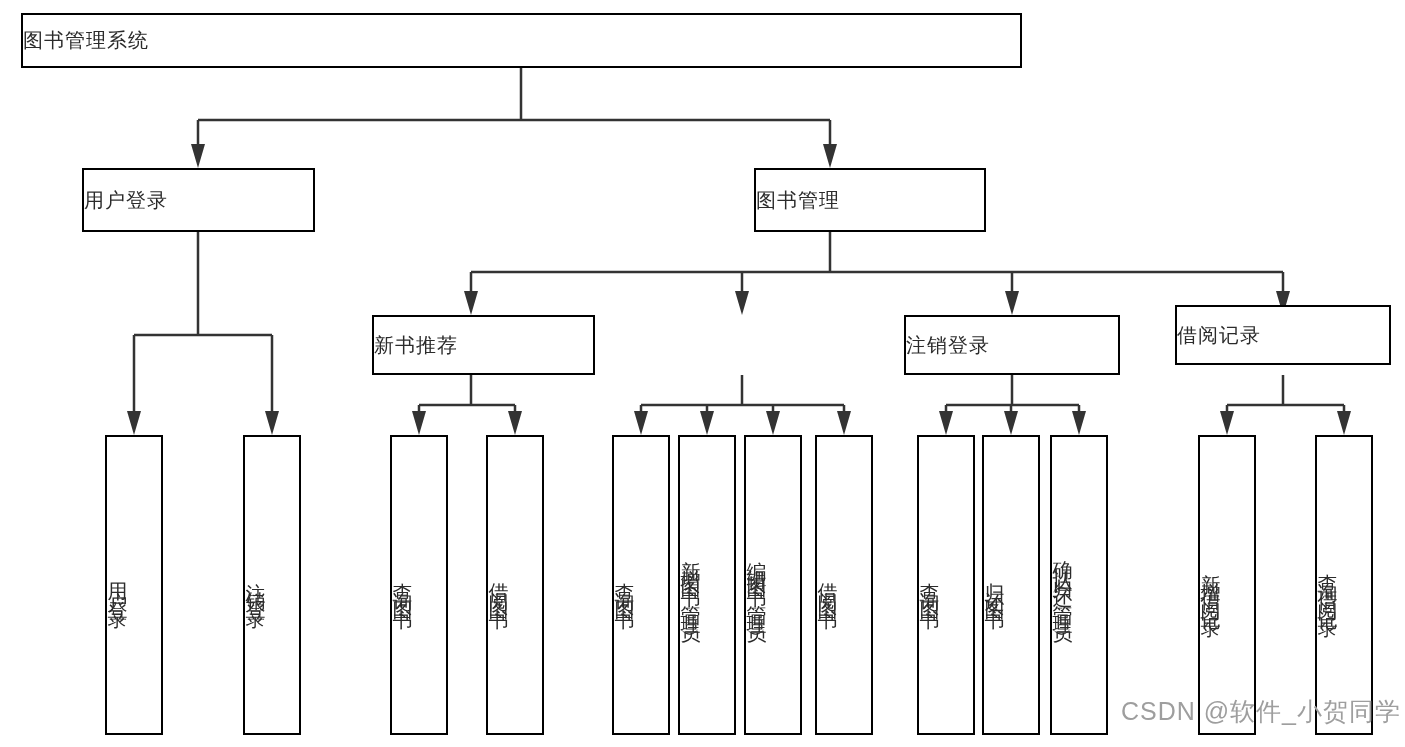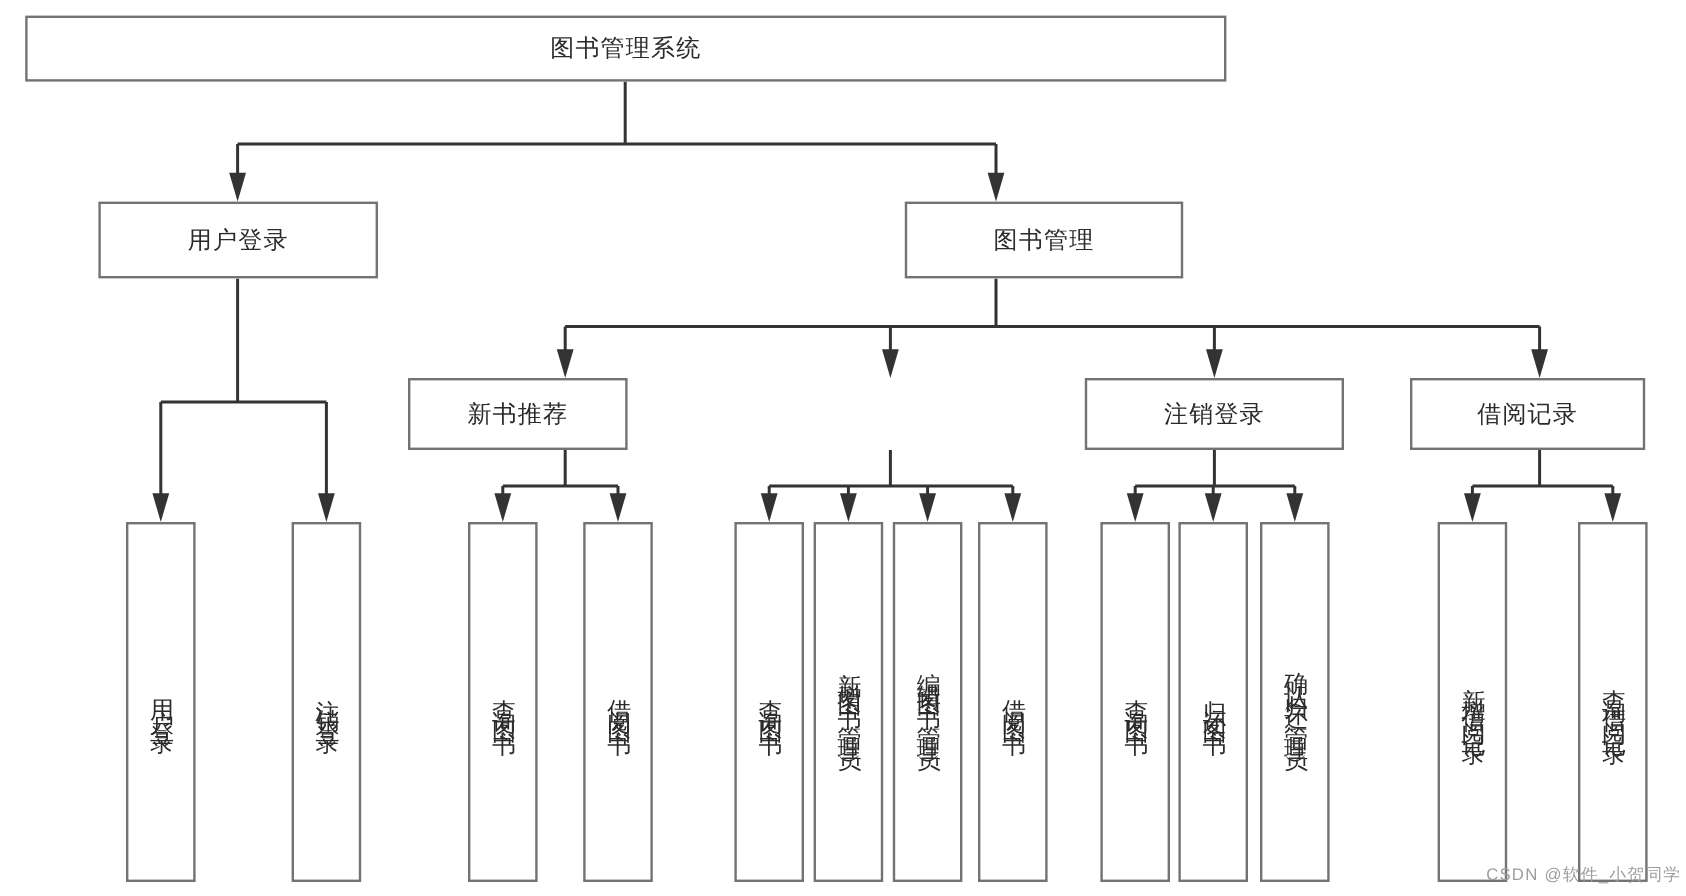--- a/index.html
+++ b/index.html
@@ -1,25 +1,25 @@
 <!DOCTYPE html>
 <html><head>
 <meta charset="utf-8">
 <style>
   html,body{margin:0;padding:0;background:#fff;}
   .stage{position:relative;width:1405px;height:747px;background:#ffffff;overflow:hidden;
          font-family:"Liberation Sans","DejaVu Sans",sans-serif;}
   .wires{position:absolute;left:0;top:0;z-index:0;}
-  .node{position:absolute;box-sizing:border-box;background:#ffffff;border:2px solid #737373;
-        display:flex;align-items:center;justify-content:center;z-index:1;color:#2b2b2b;}
+  .node{position:absolute;box-sizing:border-box;background:#ffffff;border:2px solid #000000;
+        display:flex;align-items:center;justify-content:flex-start;z-index:1;color:#2b2b2b;}
   .hlbl{font-size:20px;letter-spacing:1px;white-space:nowrap;}
   .v{top:435px;width:58px;height:300px;}
   .vlbl{writing-mode:vertical-rl;text-orientation:mixed;font-size:20px;letter-spacing:9px;
         line-height:1.05;white-space:nowrap;}
-  .watermark{position:absolute;right:4px;bottom:9px;font-size:14px;color:#9e9e9e;z-index:2;
+  .watermark{position:absolute;right:4px;bottom:19px;font-size:25px;color:#9e9e9e;z-index:2;
              letter-spacing:1px;white-space:nowrap;}
 </style>
 </head>
 <body>
 
 <div class="stage">
 
   <svg class="wires" width="1405" height="747" viewBox="0 0 1405 747">
     <g stroke="#333333" stroke-width="2.5" fill="none">
       <path d="M521 68 V120 M198 120 H830 M198 120 V146 M830 120 V146"></path>
@@ -57,27 +57,27 @@
     <span class="hlbl">图书管理系统</span>
   </div>
 
   <div class="node" style="left:82px;top:168px;width:233px;height:64px">
     <span class="hlbl">用户登录</span>
   </div>
   <div class="node" style="left:754px;top:168px;width:232px;height:64px">
     <span class="hlbl">图书管理</span>
   </div>
 
-  <div class="node" style="left:340px;top:315px;width:183px;height:60px">
+  <div class="node" style="left:372px;top:315px;width:223px;height:60px">
     <span class="hlbl">新书推荐</span>
   </div>
   <div class="node" style="left:904px;top:315px;width:216px;height:60px">
     <span class="hlbl">注销登录</span>
   </div>
-  <div class="node" style="left:1175px;top:315px;width:196px;height:60px">
+  <div class="node" style="left:1175px;top:305px;width:216px;height:60px">
     <span class="hlbl">借阅记录</span>
   </div>
 
   <div class="node v" style="left:105px">
     <span class="vlbl">用户登录</span>
   </div>
   <div class="node v" style="left:243px">
     <span class="vlbl">注销登录</span>
   </div>
 

